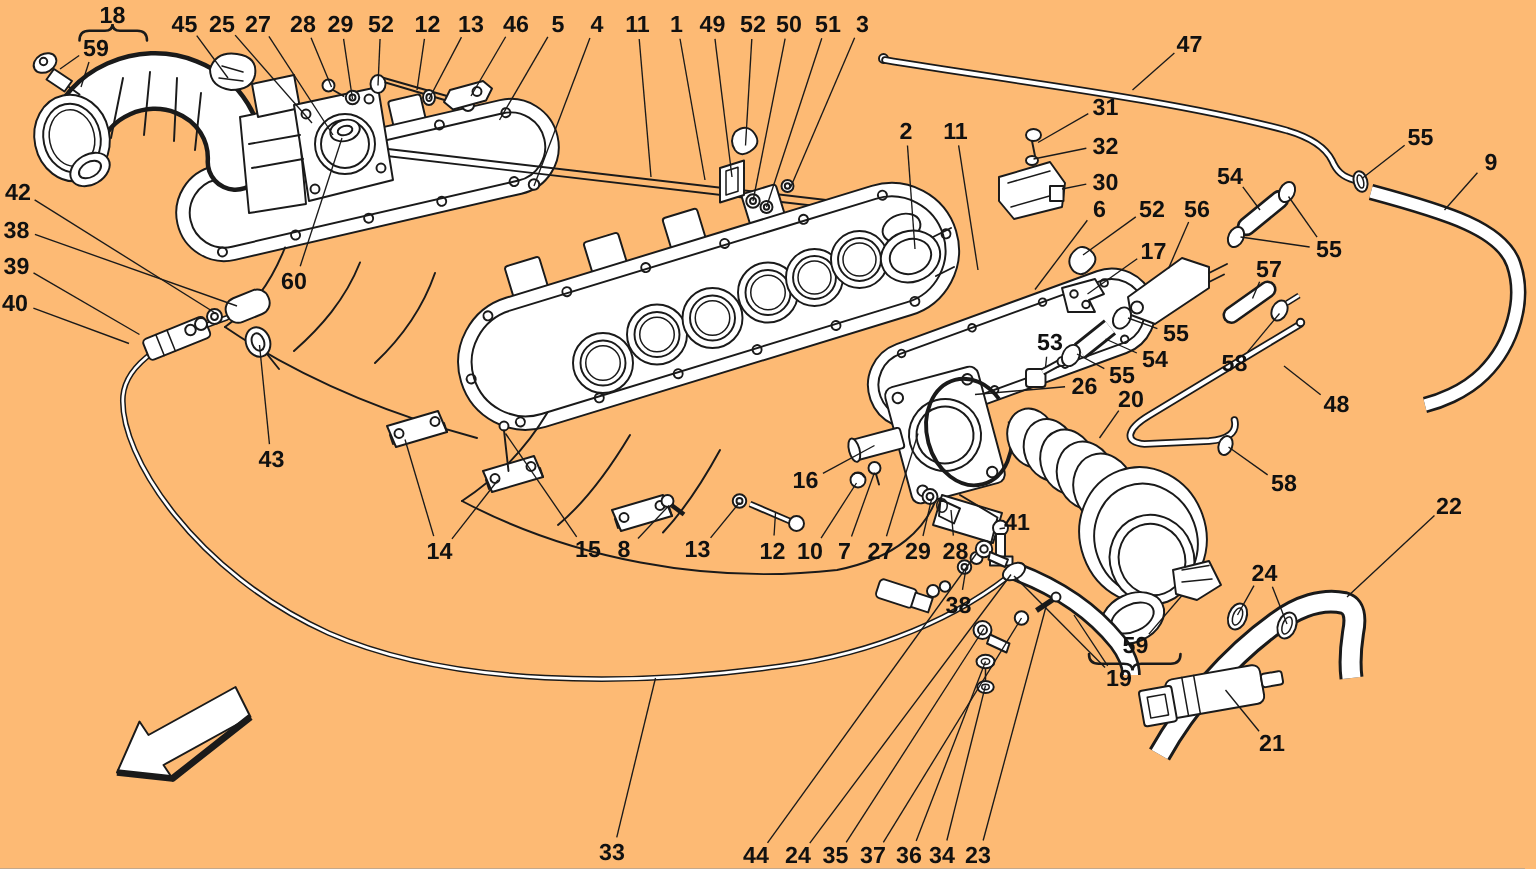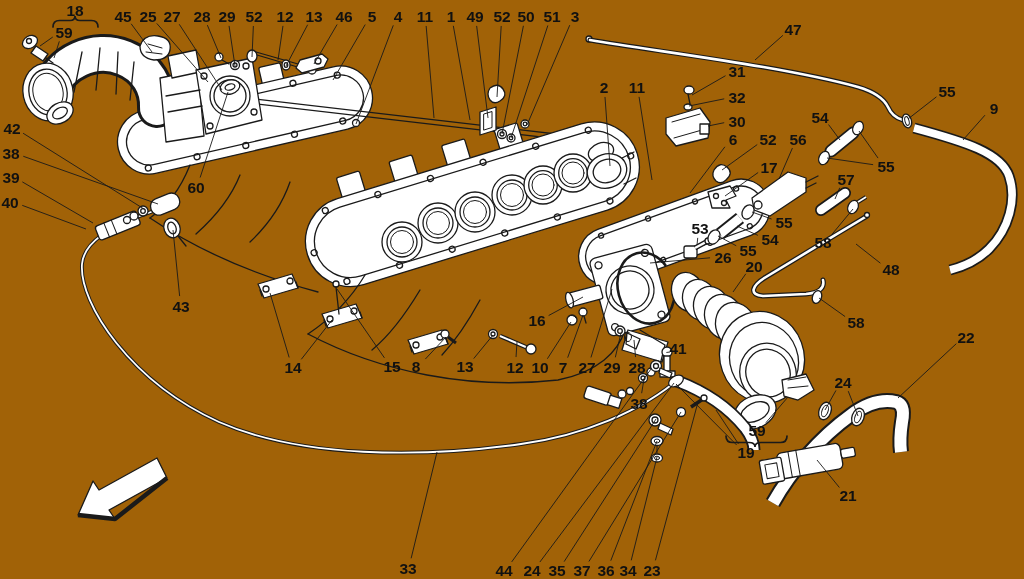--- a/index.html
+++ b/index.html
@@ -1,16 +1,16 @@
 <!DOCTYPE html>
 <html><head>
 <meta charset="utf-8">
 <style>
   html,body{margin:0;padding:0;background:#9a9a9a;}
-  .page{position:relative;width:1024px;height:579px;background:#a16207;overflow:hidden;
+  .page{position:relative;width:1024px;height:579px;background:#fdba74;overflow:hidden;
         font-family:"Liberation Sans",sans-serif;}
   svg{display:block}
   .ln{fill:none;stroke:#1a1a1a;stroke-width:1.3;stroke-linecap:round;stroke-linejoin:round}
   .fw{fill:#ffffff;stroke:#1a1a1a;stroke-width:1.3;stroke-linejoin:round}
   .thin{stroke-width:1}
   .leader{stroke:#1a1a1a;stroke-width:0.9;fill:none}
   .callout-text{font-family:"Liberation Sans",sans-serif;font-weight:bold;font-size:15.5px;fill:#111}
   .brace{fill:none;stroke:#1a1a1a;stroke-width:1.7;stroke-linecap:round}
 </style>
 </head>

